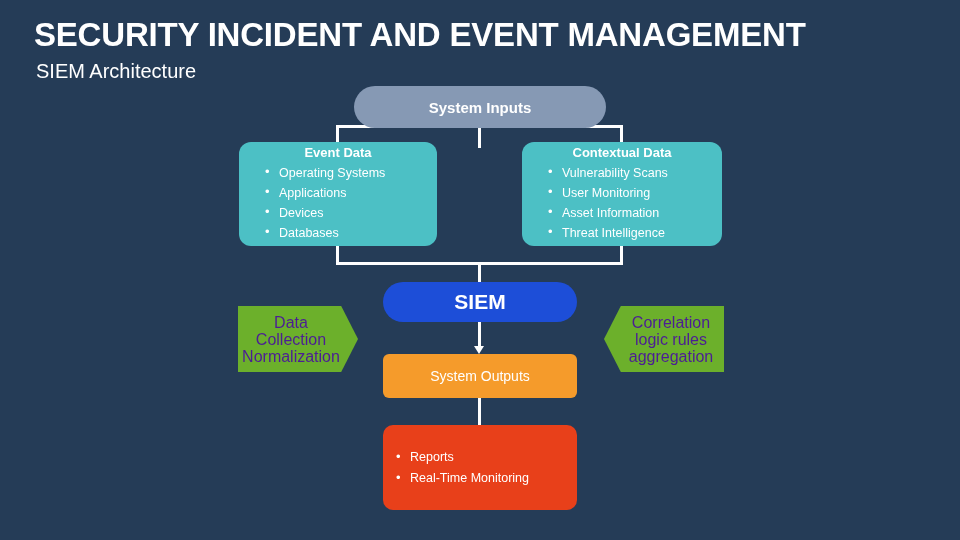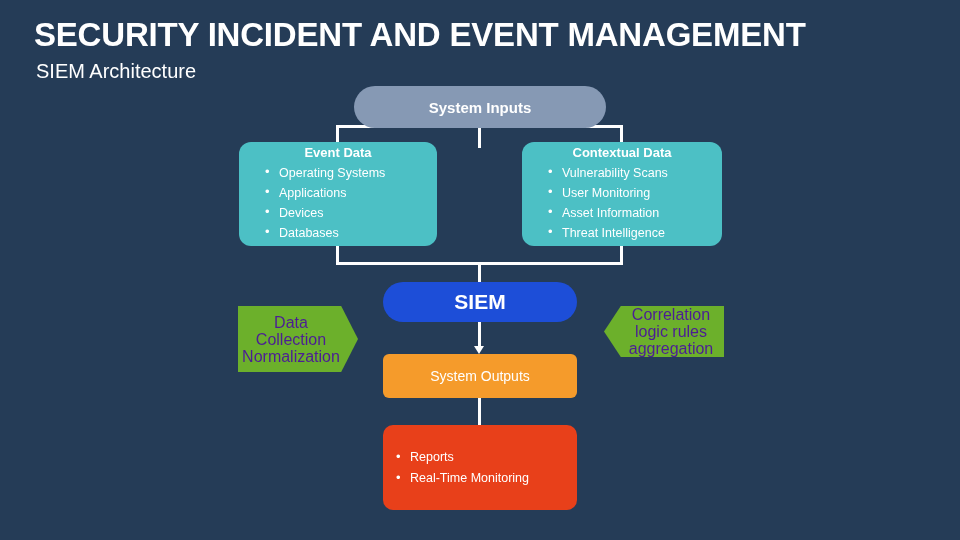--- a/index.html
+++ b/index.html
@@ -160,21 +160,21 @@
     top: 306px;
     width: 120px;
     height: 66px;
     clip-path: polygon(0 0, 86% 0, 100% 50%, 86% 100%, 0 100%);
     padding-right: 14px;
   }
   .n-green-right {
     left: 604px;
     top: 306px;
     width: 120px;
-    height: 51px;
+    height: 66px;
     clip-path: polygon(14% 0, 100% 0, 100% 100%, 14% 100%, 0 50%);
     padding-left: 14px;
   }
   .greentext { display: block; }
 
   
   .conn {
     position: absolute;
     background: #ffffff;
     z-index: 1;

